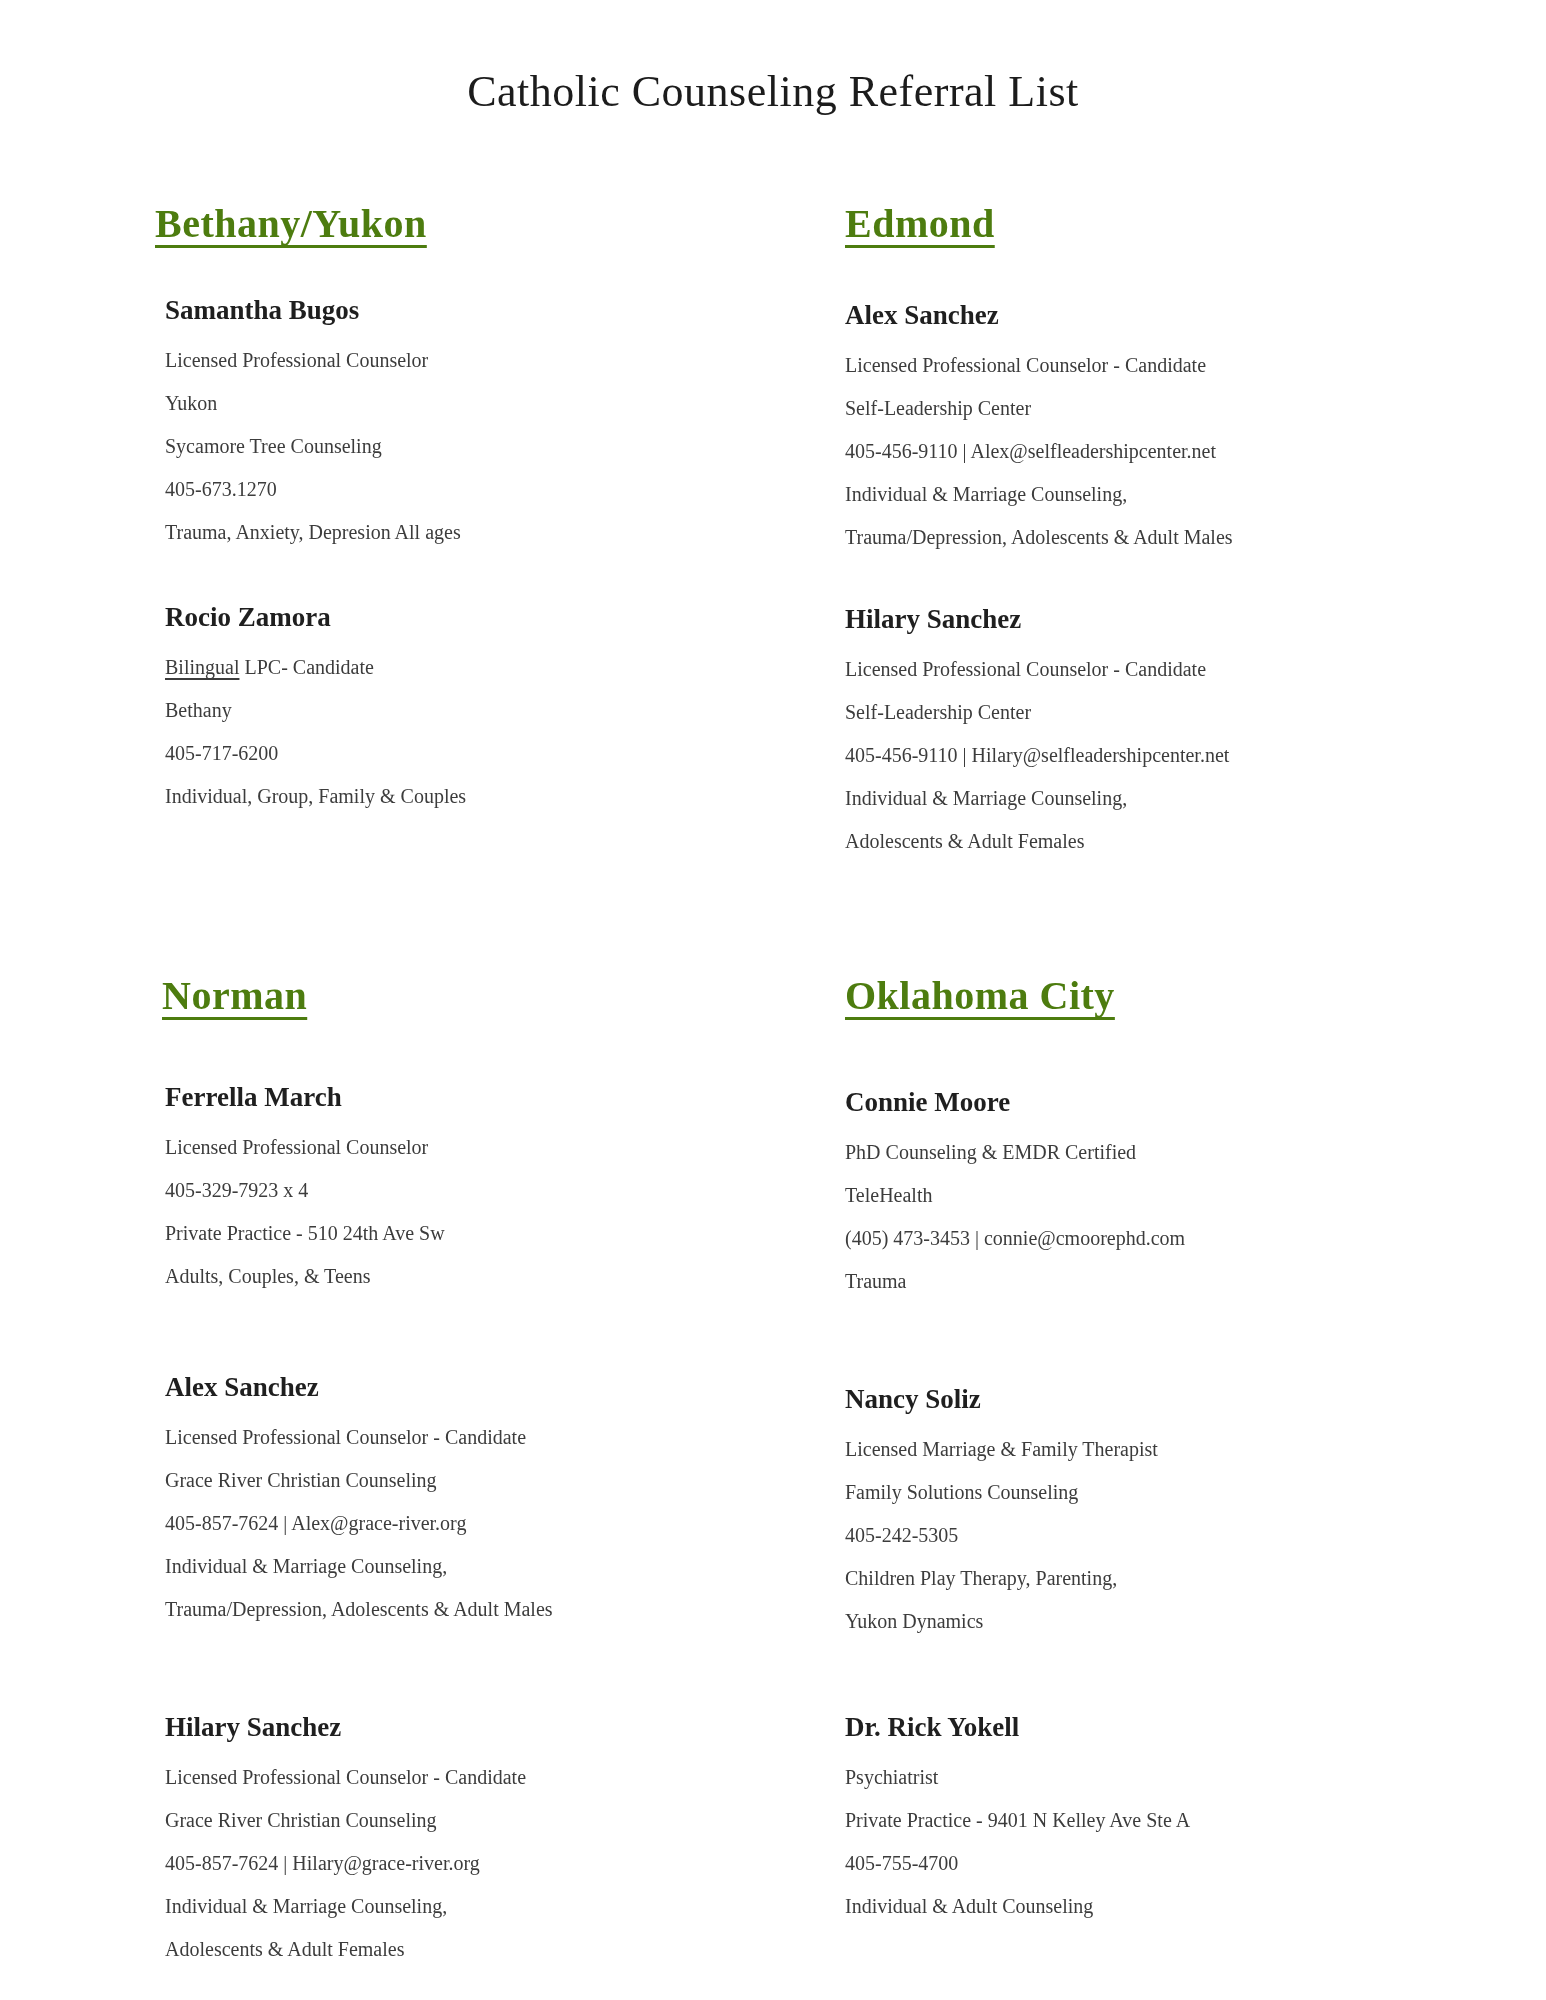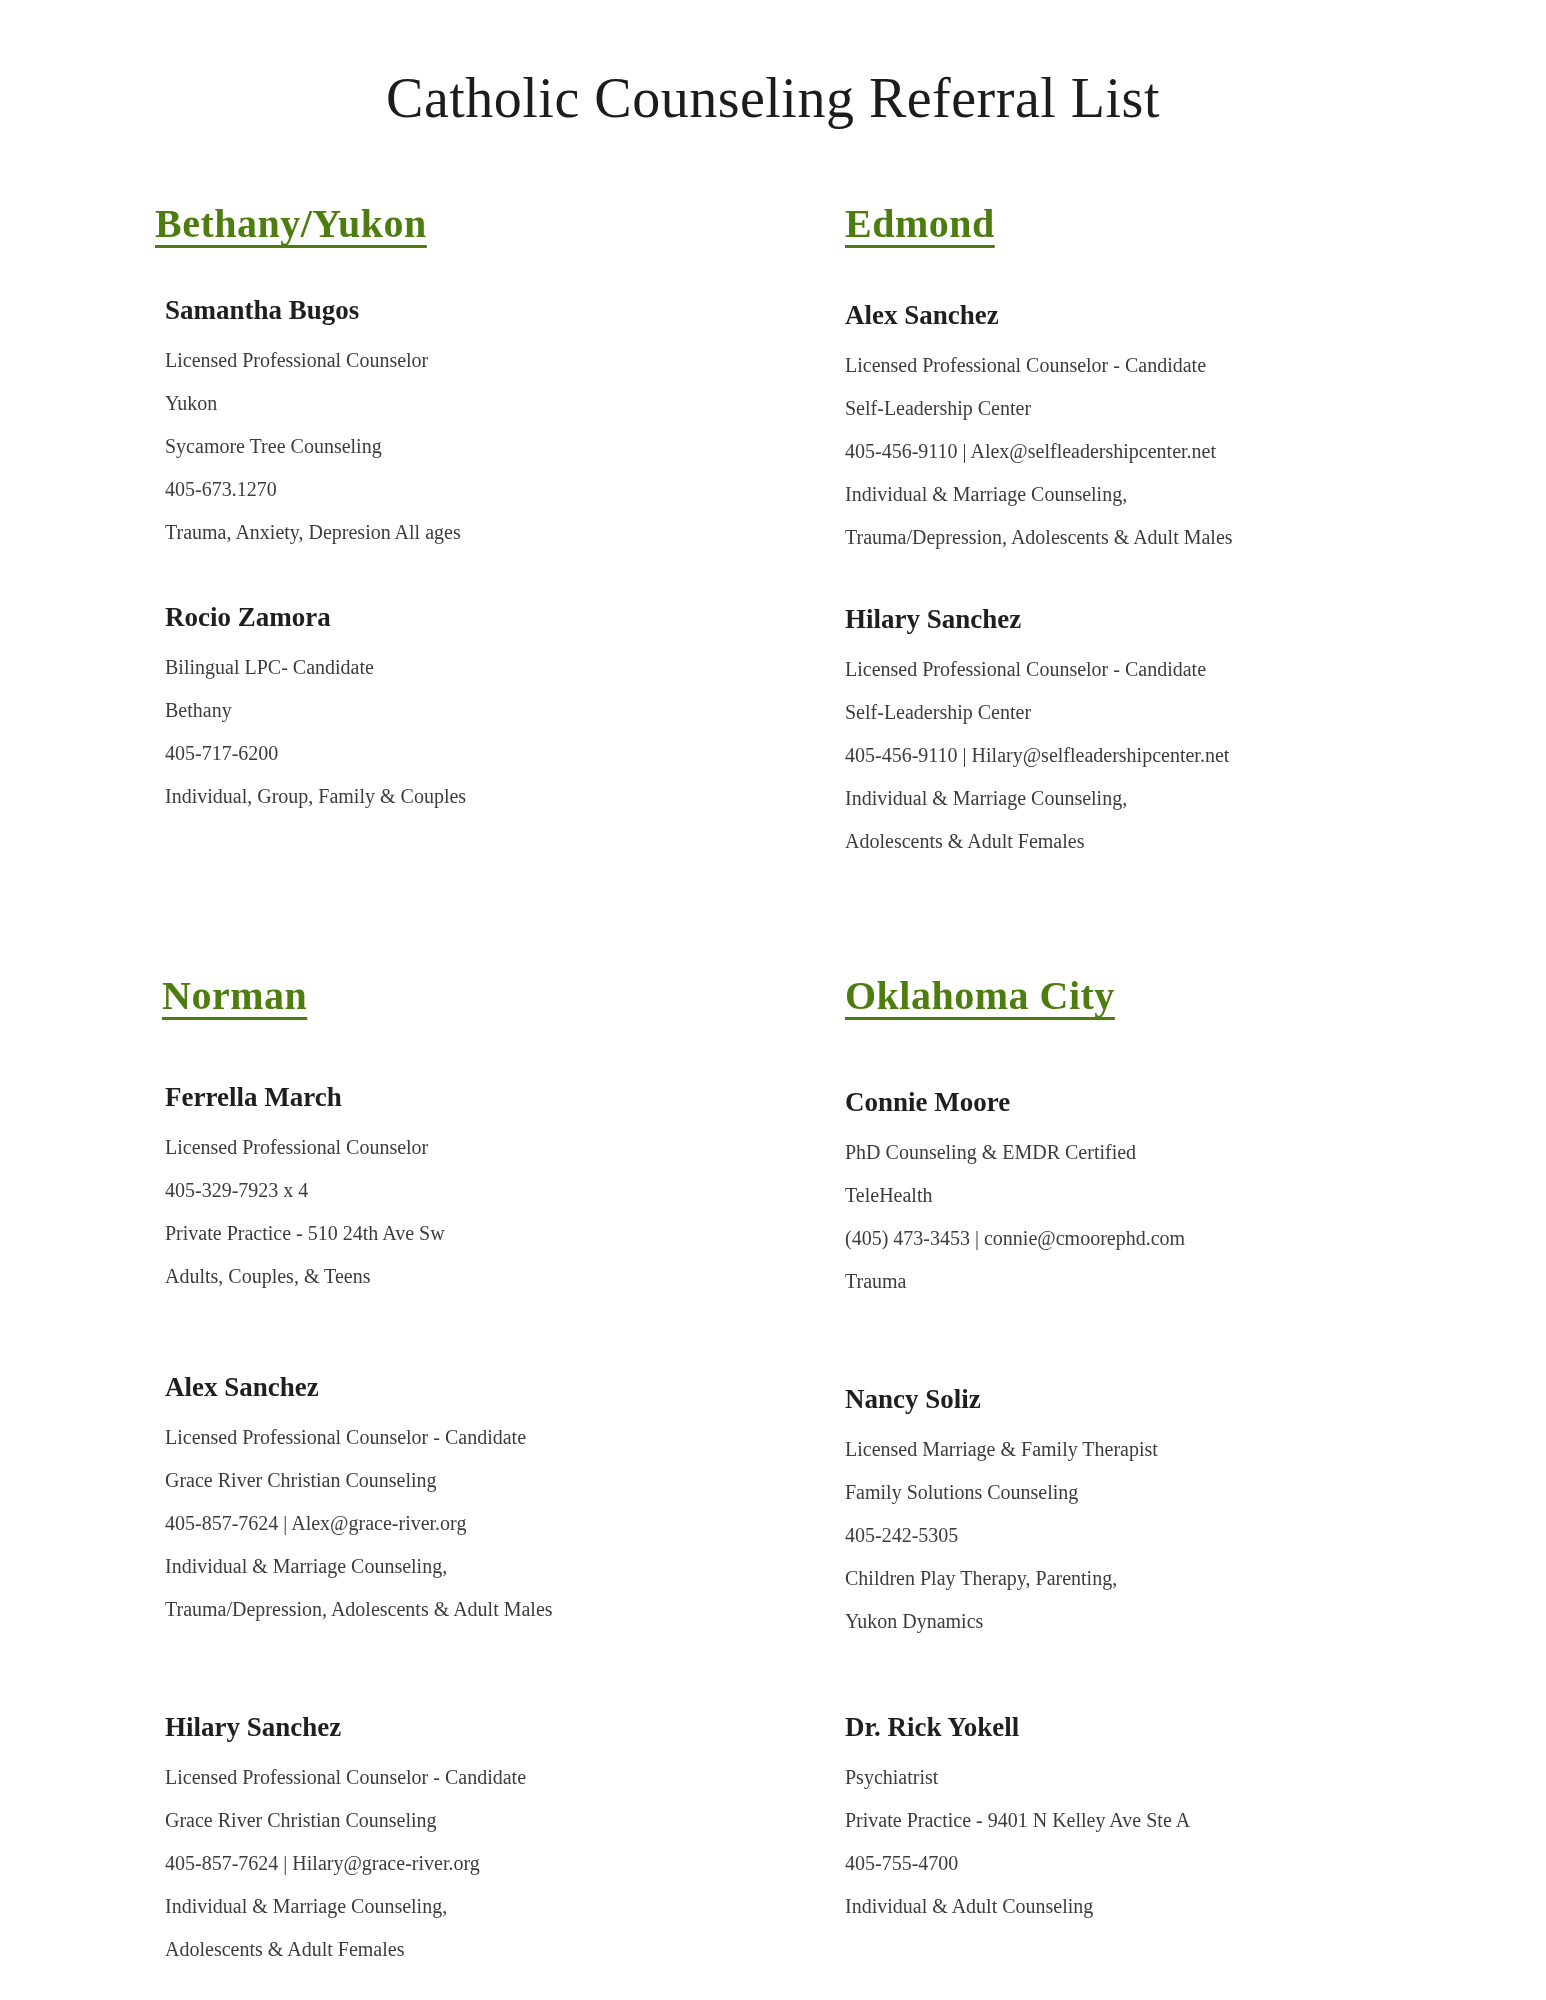--- a/index.html
+++ b/index.html
@@ -14,21 +14,21 @@
     font-family: "Liberation Serif", "DejaVu Serif", serif;
     color: #1f1f1f;
     overflow: hidden;
   }
   .page-title {
     position: absolute;
     top: 38px;
     left: 0;
     width: 1546px;
     text-align: center;
-    font-size: 56px;
+    font-size: 44px;
     font-weight: 400;
     letter-spacing: 0.5px;
     color: #1c1c1c;
     margin-top: 28px;
   }
   .section-heading {
     position: absolute;
     font-size: 40px;
     font-weight: 700;
     color: #4d7c0f;
@@ -52,20 +52,21 @@
     white-space: nowrap;
   }
   .entry .line {
     font-size: 20px;
     font-weight: 400;
     color: #3c3c3c;
     line-height: 43px;
     white-space: nowrap;
   }
   .u {
+    text-decoration: underline;
     text-decoration-thickness: 2px;
     text-underline-offset: 4px;
     text-decoration-skip-ink: none;
   }
 </style>
 </head>
 <body>
 
 <h1 class="page-title">Catholic Counseling Referral List</h1>
 

